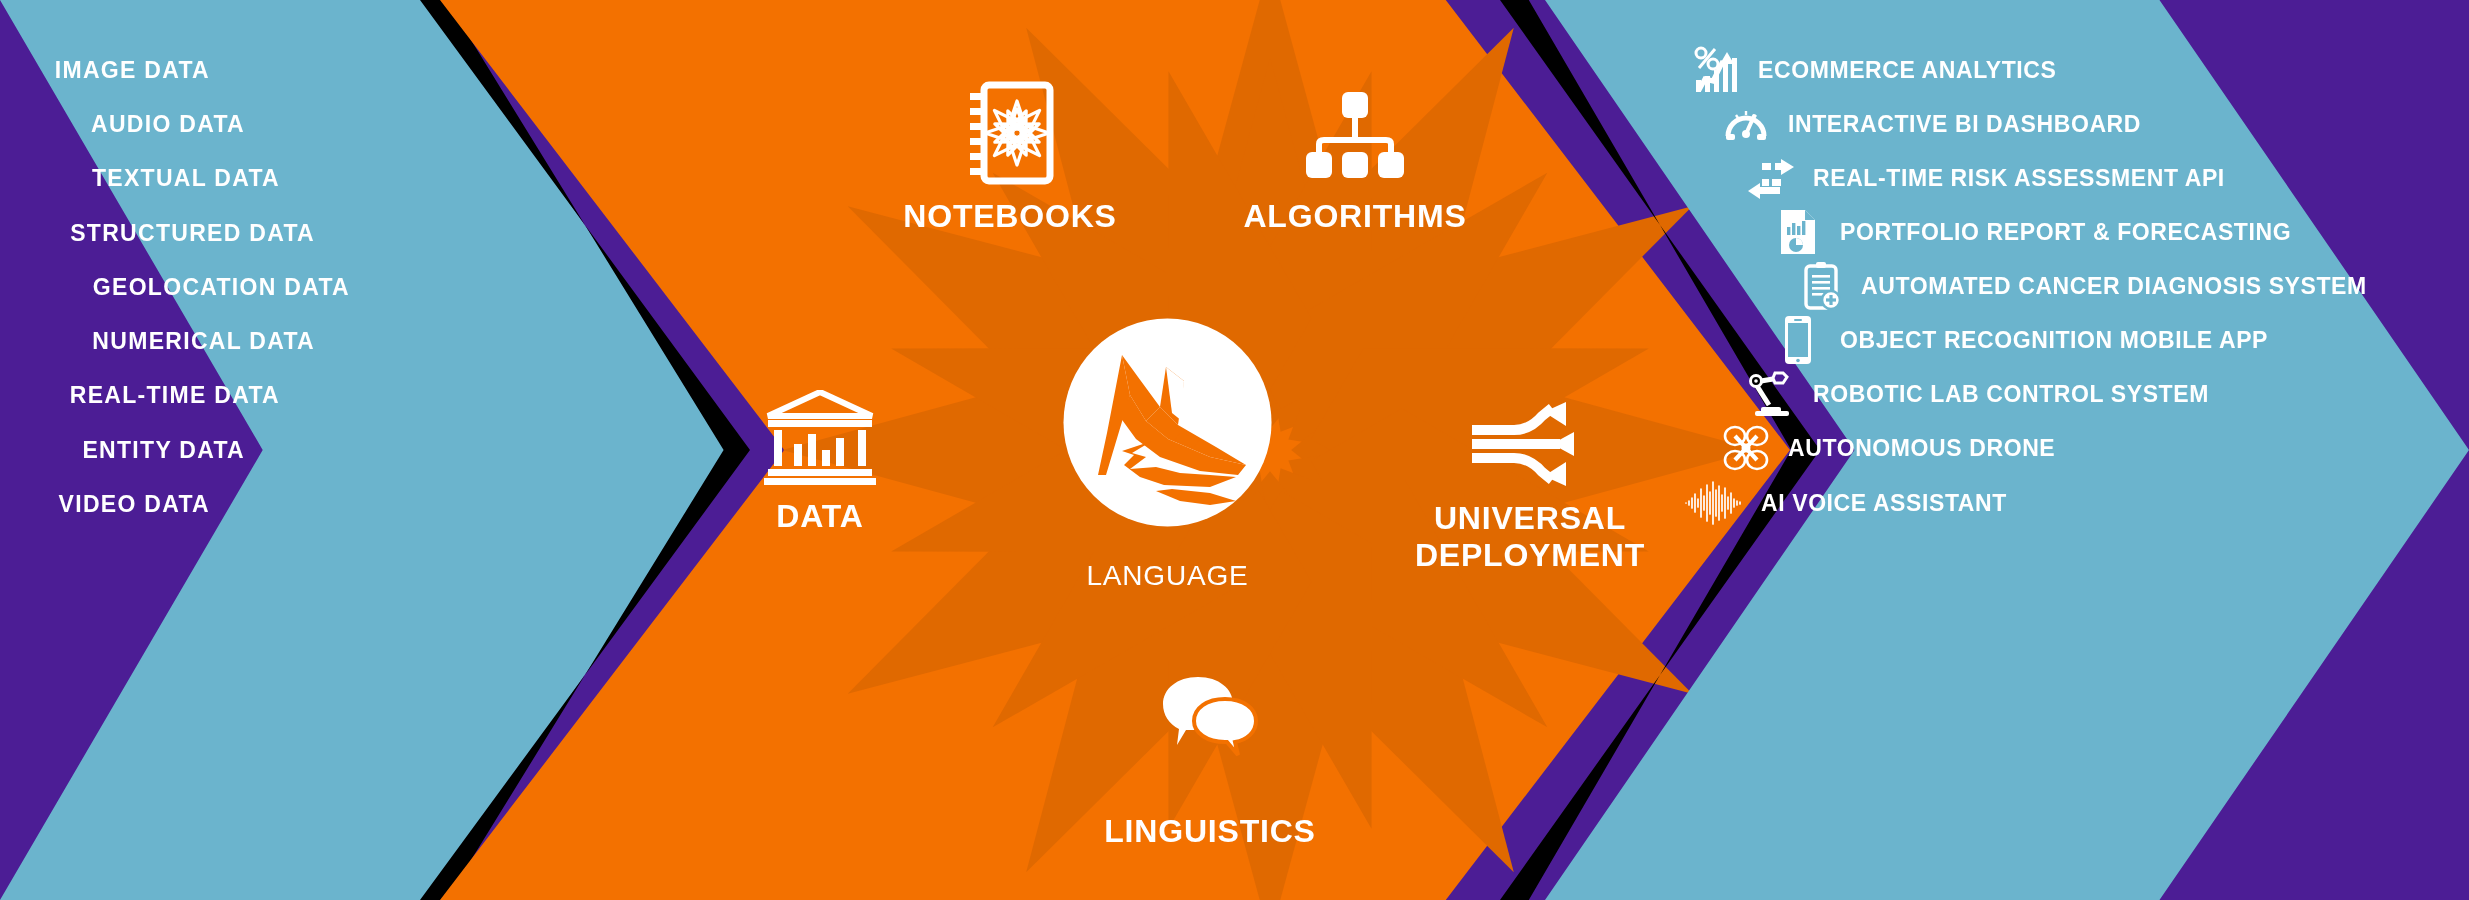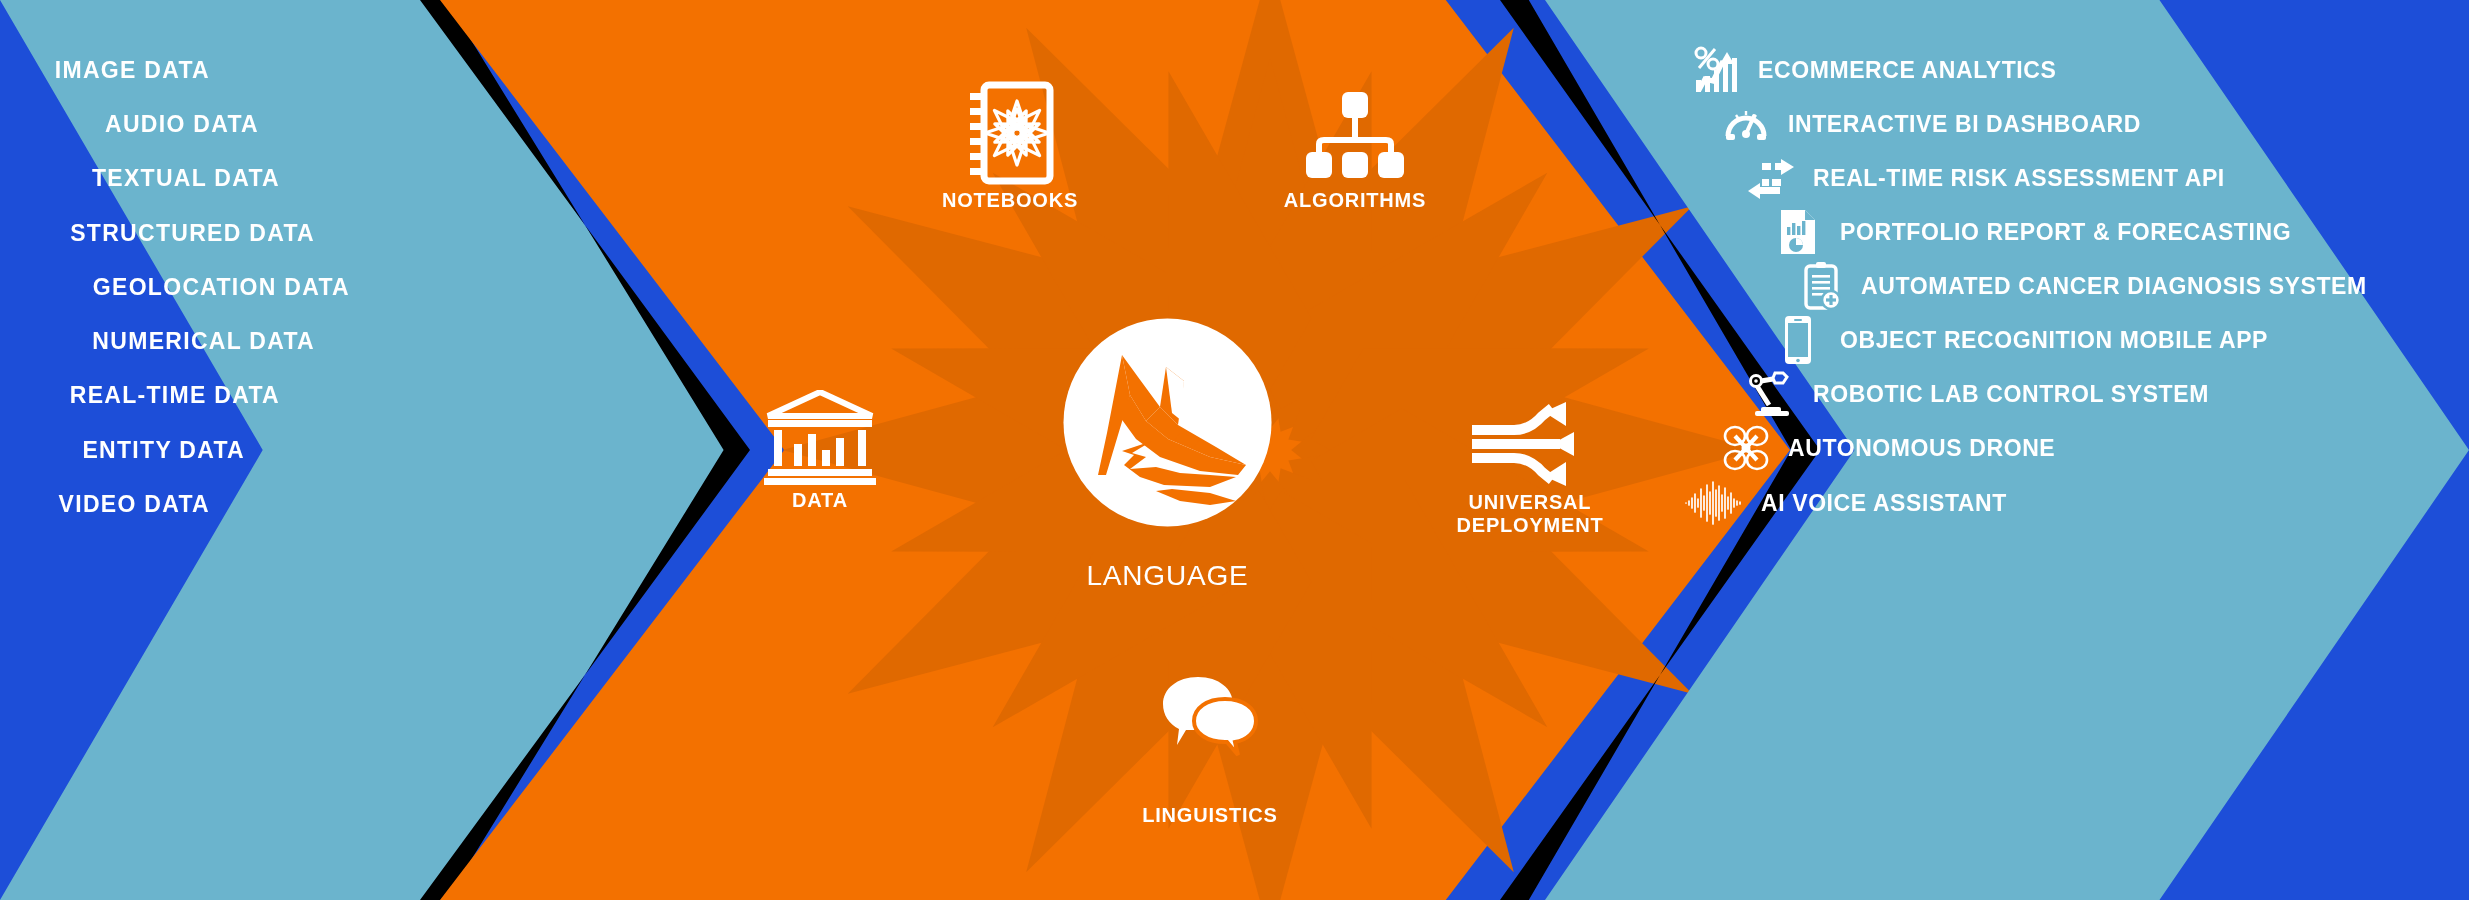--- a/index.html
+++ b/index.html
@@ -9,21 +9,21 @@
     background: #000000;
   }
   body {
     font-family: "Liberation Sans", sans-serif;
   }
 
   #stage {
     position: relative;
     width: 2469px;
     height: 900px;
-    background: #1d4ed8;
+    background: #4c1d95;
     overflow: hidden;
   }
 
   
   .chevron {
     position: absolute;
     top: 0;
     height: 900px;
   }
 
@@ -133,23 +133,23 @@
     flex-direction: column;
     align-items: center;
     justify-content: flex-start;
   }
   .center-node .cicon {
     display: flex;
     align-items: center;
     justify-content: center;
   }
   .center-node .clabel {
-    margin-top: 3px;
+    margin-top: 12px;
     color: #FFFFFF;
-    font-size: 20px;
+    font-size: 32px;
     font-weight: 700;
     letter-spacing: 0.8px;
     text-align: center;
     line-height: 1.16;
     white-space: pre-line;
   }
 
   #node-notebooks { left: 880px; top: 80px;  width: 260px; }
   #node-algorithms{ left: 1225px; top: 90px; width: 260px; }
   #node-data      { left: 700px; top: 390px;  width: 240px; }
@@ -214,21 +214,21 @@
       <use href="#spk2" transform="rotate(315 100 100)"></use>
       <use href="#spk2" transform="rotate(345 100 100)"></use>
     </g>
   </svg>
 
   <div class="chevron" id="chev-mid-outline"></div>
   <div class="chevron" id="chev-right"></div>
 
   <div id="left-labels">
     <div class="left-label" style="right:490px; top:57px;">IMAGE DATA</div>
-    <div class="left-label" style="right:441px; top:111px;">AUDIO DATA</div>
+    <div class="left-label" style="right:455px; top:111px;">AUDIO DATA</div>
     <div class="left-label" style="right:420px; top:165px;">TEXTUAL DATA</div>
     <div class="left-label" style="right:385px; top:220px;">STRUCTURED DATA</div>
     <div class="left-label" style="right:350px; top:274px;">GEOLOCATION DATA</div>
     <div class="left-label" style="right:385px; top:328px;">NUMERICAL DATA</div>
     <div class="left-label" style="right:420px; top:382px;">REAL-TIME DATA</div>
     <div class="left-label" style="right:455px; top:437px;">ENTITY DATA</div>
     <div class="left-label" style="right:490px; top:491px;">VIDEO DATA</div>
   </div>
 
   <div class="center-node" id="node-notebooks">

